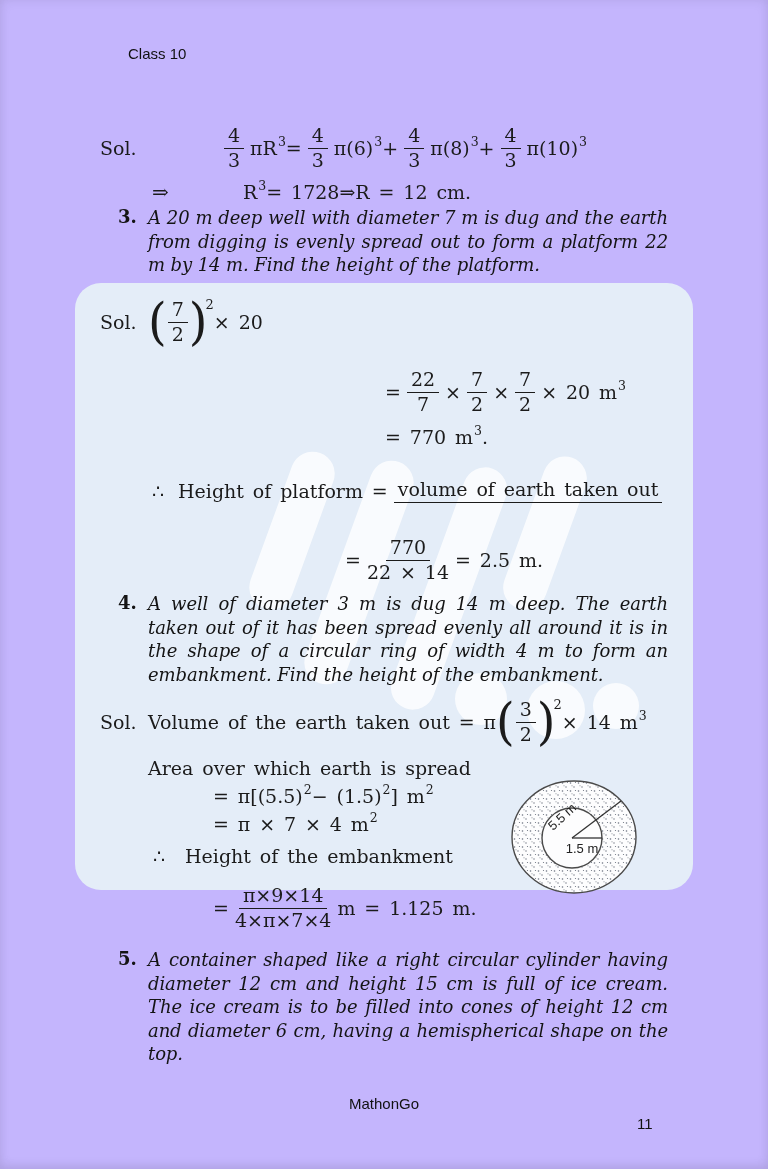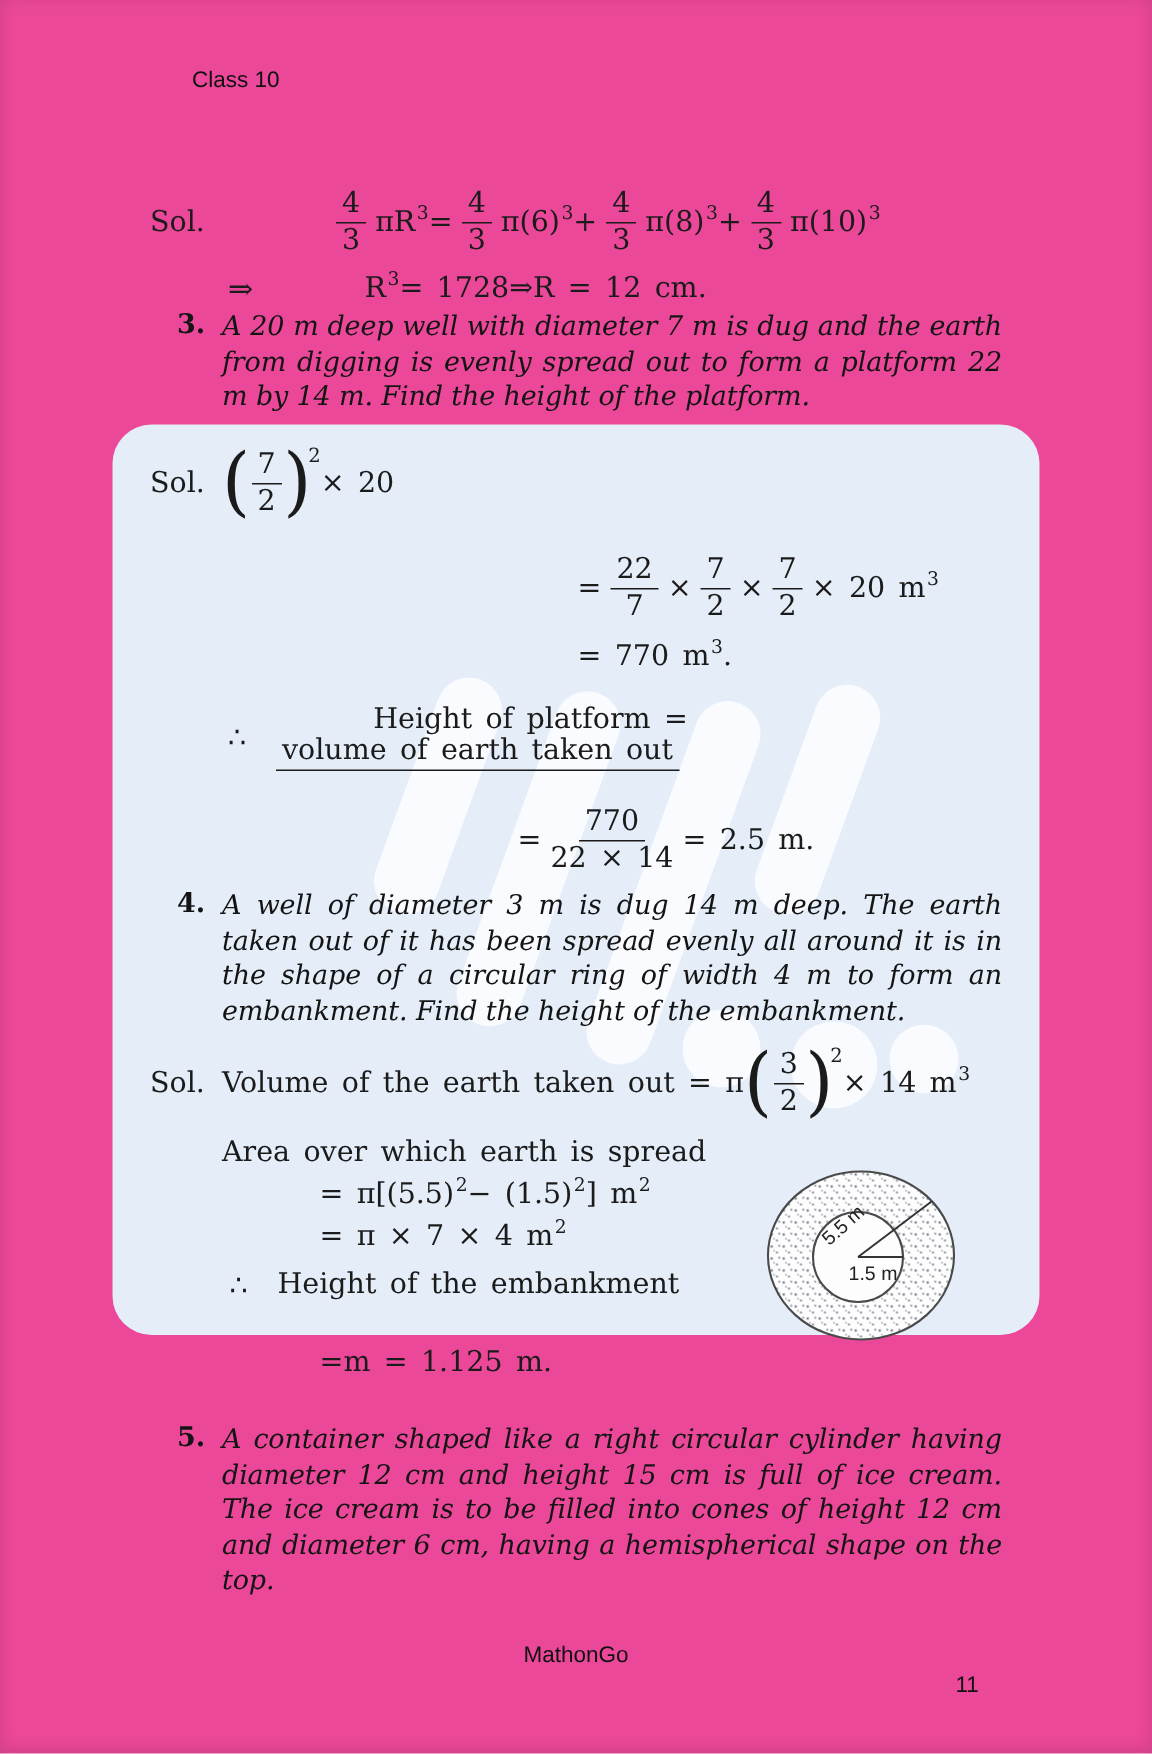--- a/index.html
+++ b/index.html
@@ -1,19 +1,19 @@
 <!DOCTYPE html>
 <html><head>
 <meta charset="utf-8">
 <style>
   * { margin:0; padding:0; box-sizing:border-box; }
   html,body { background:#fff; }
   .page {
     position:relative; width:768px; height:1169px; overflow:hidden;
-    background:#ec4899; color:#1b1b1b;
+    background:#c4b5fd; color:#1b1b1b;
     font-family:"DejaVu Serif", serif;
     box-shadow: inset 0 0 12px rgba(0,0,0,0.08), inset 0 -5px 10px rgba(0,0,0,0.05);
   }
   .hdr { position:absolute; top:45px; font-family:"Liberation Sans", sans-serif; font-size:15px; color:#111; }
   .hdr-left { left:128px; }
   .hdr-right { right:123px; }
   .ftr { position:absolute; top:1095px; font-family:"Liberation Sans", sans-serif; font-size:15px; color:#111; }
   .ftr-brand { left:0; width:768px; text-align:center; }
   .ftr-page { left:637px;margin-top:20px; }
 
@@ -142,21 +142,21 @@
       <span> × 20 m</span>
       <span class="msup">3</span>
     </div>
   <div class="line" style="left:385px;top:424px;height:26px;">
       <span>= 770 m</span>
       <span class="msup">3</span>
       <span>.</span>
     </div>
   <div class="line" style="left:152px;top:463px;height:56px;">
     <span class="slabel w26" style="font-weight:normal;">∴</span>
-    <span style="display:flex;align-items:flex-end;flex-direction:column;">
+    <span style="display:flex;align-items:center;">
         <span>Height of platform = </span>
         <span class="frac">
           <span class="num">volume of earth taken out</span>
         </span>
       </span>
   </div>
   <div class="line" style="left:345px;top:534px;height:52px;">
       <span>= </span>
       <span class="frac">
         <span class="num">770</span>
@@ -199,20 +199,24 @@
   <div class="line" style="left:213px;top:811px;height:26px;">
       <span>= π × 7 × 4 m</span>
       <span class="msup">2</span>
     </div>
   <div class="line" style="left:153px;top:843px;height:26px;">
     <span class="slabel w32" style="font-weight:normal;">∴</span>
     <span>Height of the embankment</span>
   </div>
   <div class="line" style="left:213px;top:880px;height:56px;">
       <span>= </span>
+      <span class="frac">
+        <span class="num">π×9×14</span>
+        <span class="den">4×π×7×4</span>
+      </span>
       <span> m = 1.125 m.</span>
     </div>
 
   <div class="diagram">
     <svg width="145" height="135" viewBox="0 0 145 135">
       <defs>
         <pattern id="stip" width="8" height="8" patternUnits="userSpaceOnUse">
           <circle cx="1.5" cy="2" r="0.8" fill="#6b7280"></circle>
           <circle cx="5" cy="6" r="0.7" fill="#6b7280"></circle>
           <circle cx="6.5" cy="1.5" r="0.6" fill="#6b7280"></circle>

